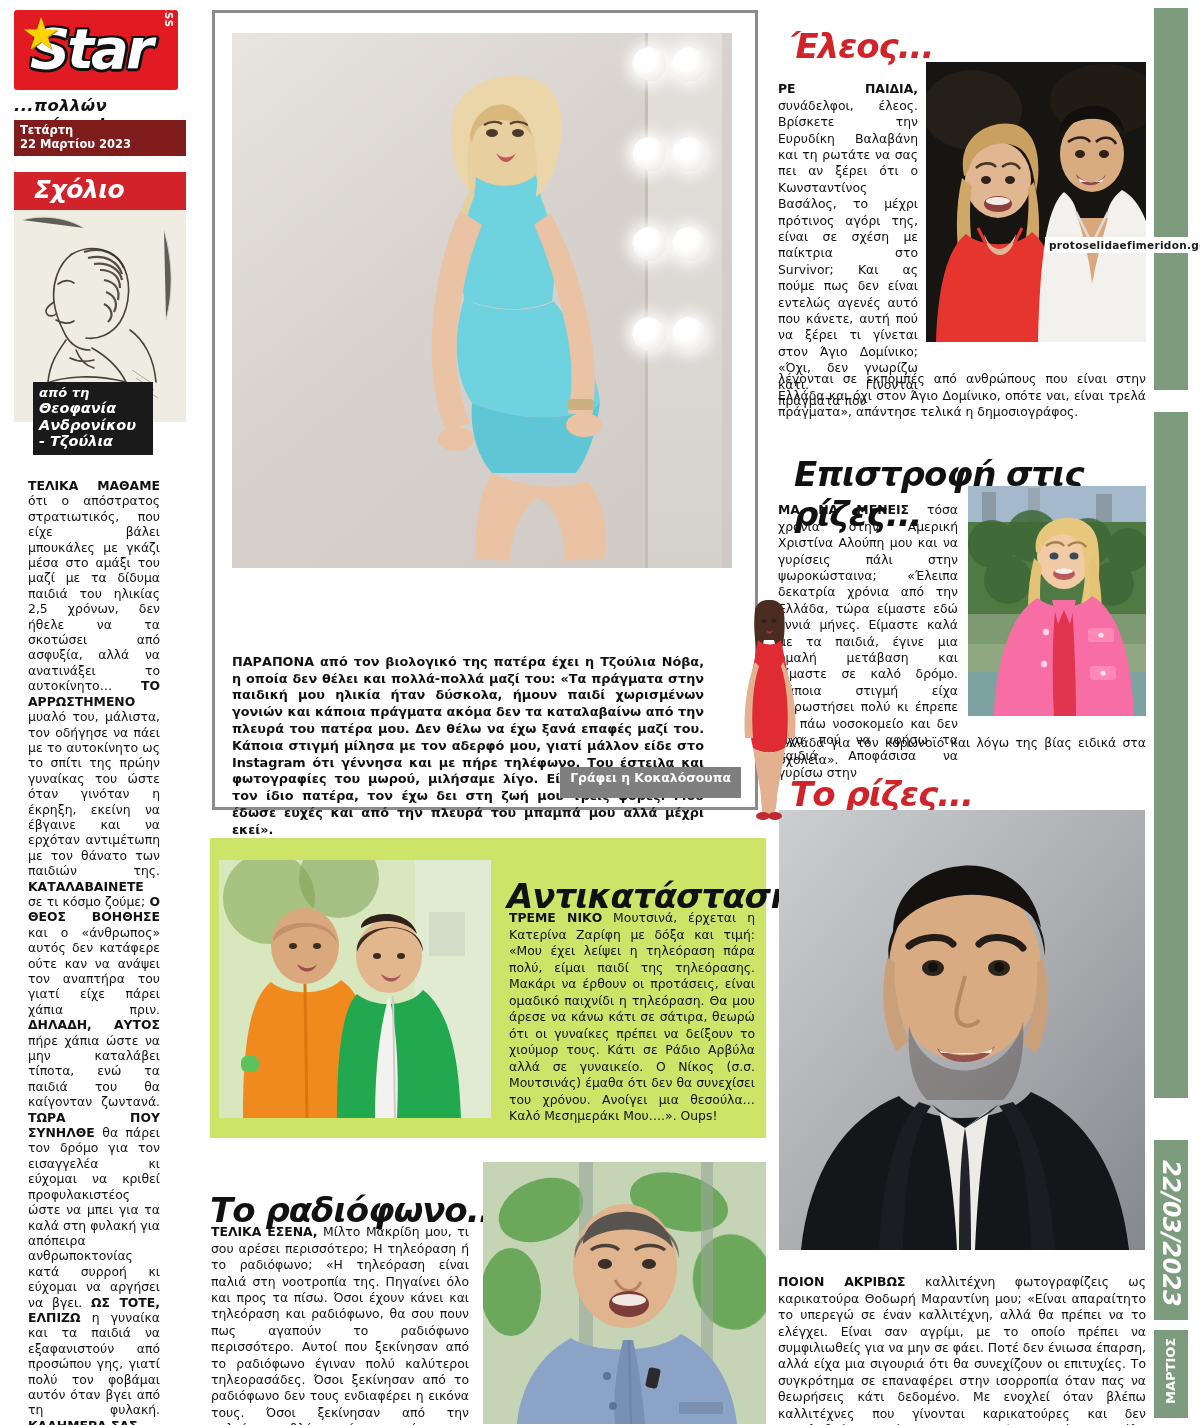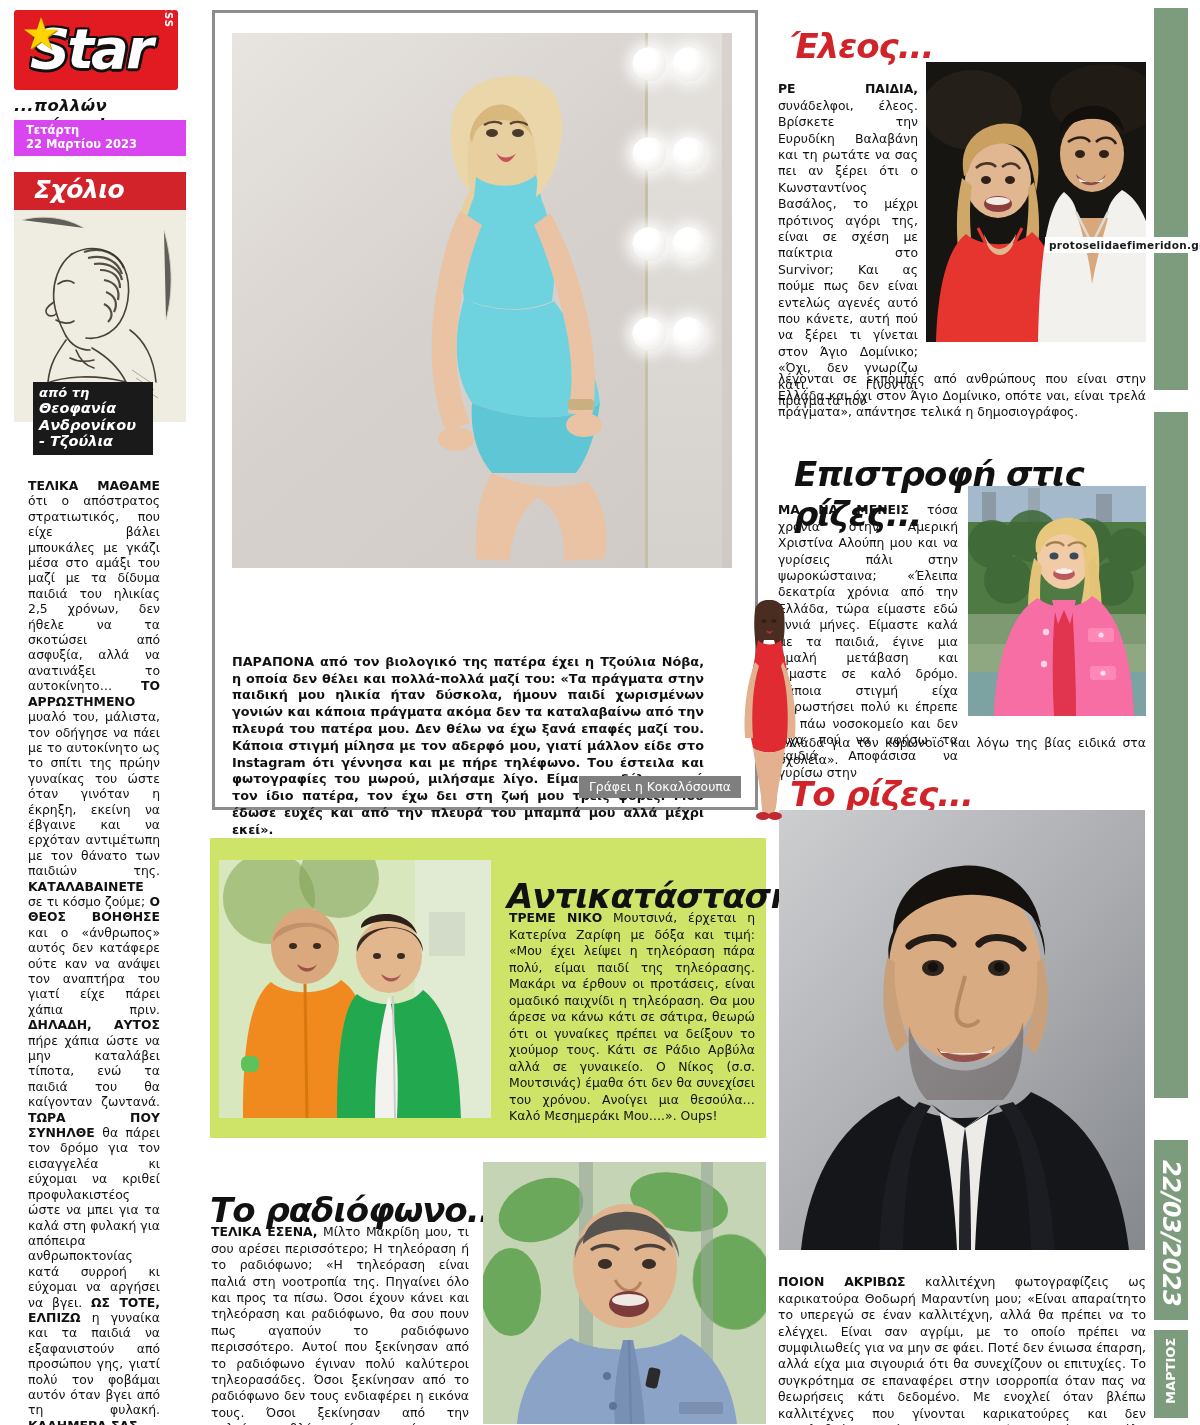--- a/index.html
+++ b/index.html
@@ -86,23 +86,23 @@
     font-style: italic;
     color: #111;
     letter-spacing: 0.4px;
   }
   .datebar {
     position: absolute;
     left: 14px;
     top: 120px;
     width: 172px;
     height: 36px;
-    background: #d946ef;
+    background: #7f1d1d;
     color: #ffffff;
-    padding: 3px 12px;
+    padding: 3px 6px;
     box-sizing: border-box;
     font-size: 11.5px;
     font-weight: bold;
     line-height: 14px;
   }
   .sholio-head {
     position: absolute;
     left: 14px;
     top: 172px;
     width: 172px;
@@ -241,22 +241,22 @@
     color: #111;
     text-align: justify;
   }
   .byline-bar {
     position: absolute;
     right: 14px;
     bottom: 9px;
     background: #7f7f7f;
     color: #ffffff;
     font-size: 12.4px;
-    font-weight: normal;
-    padding: 3px 10px 4px 10px;
+    font-weight: bold;
+    padding: 3px 10px 13px 10px;
   }
   .redlady {
     position: absolute;
     left: 733px;
     top: 600px;
     width: 72px;
     height: 220px;
     z-index: 6;
   }
 

